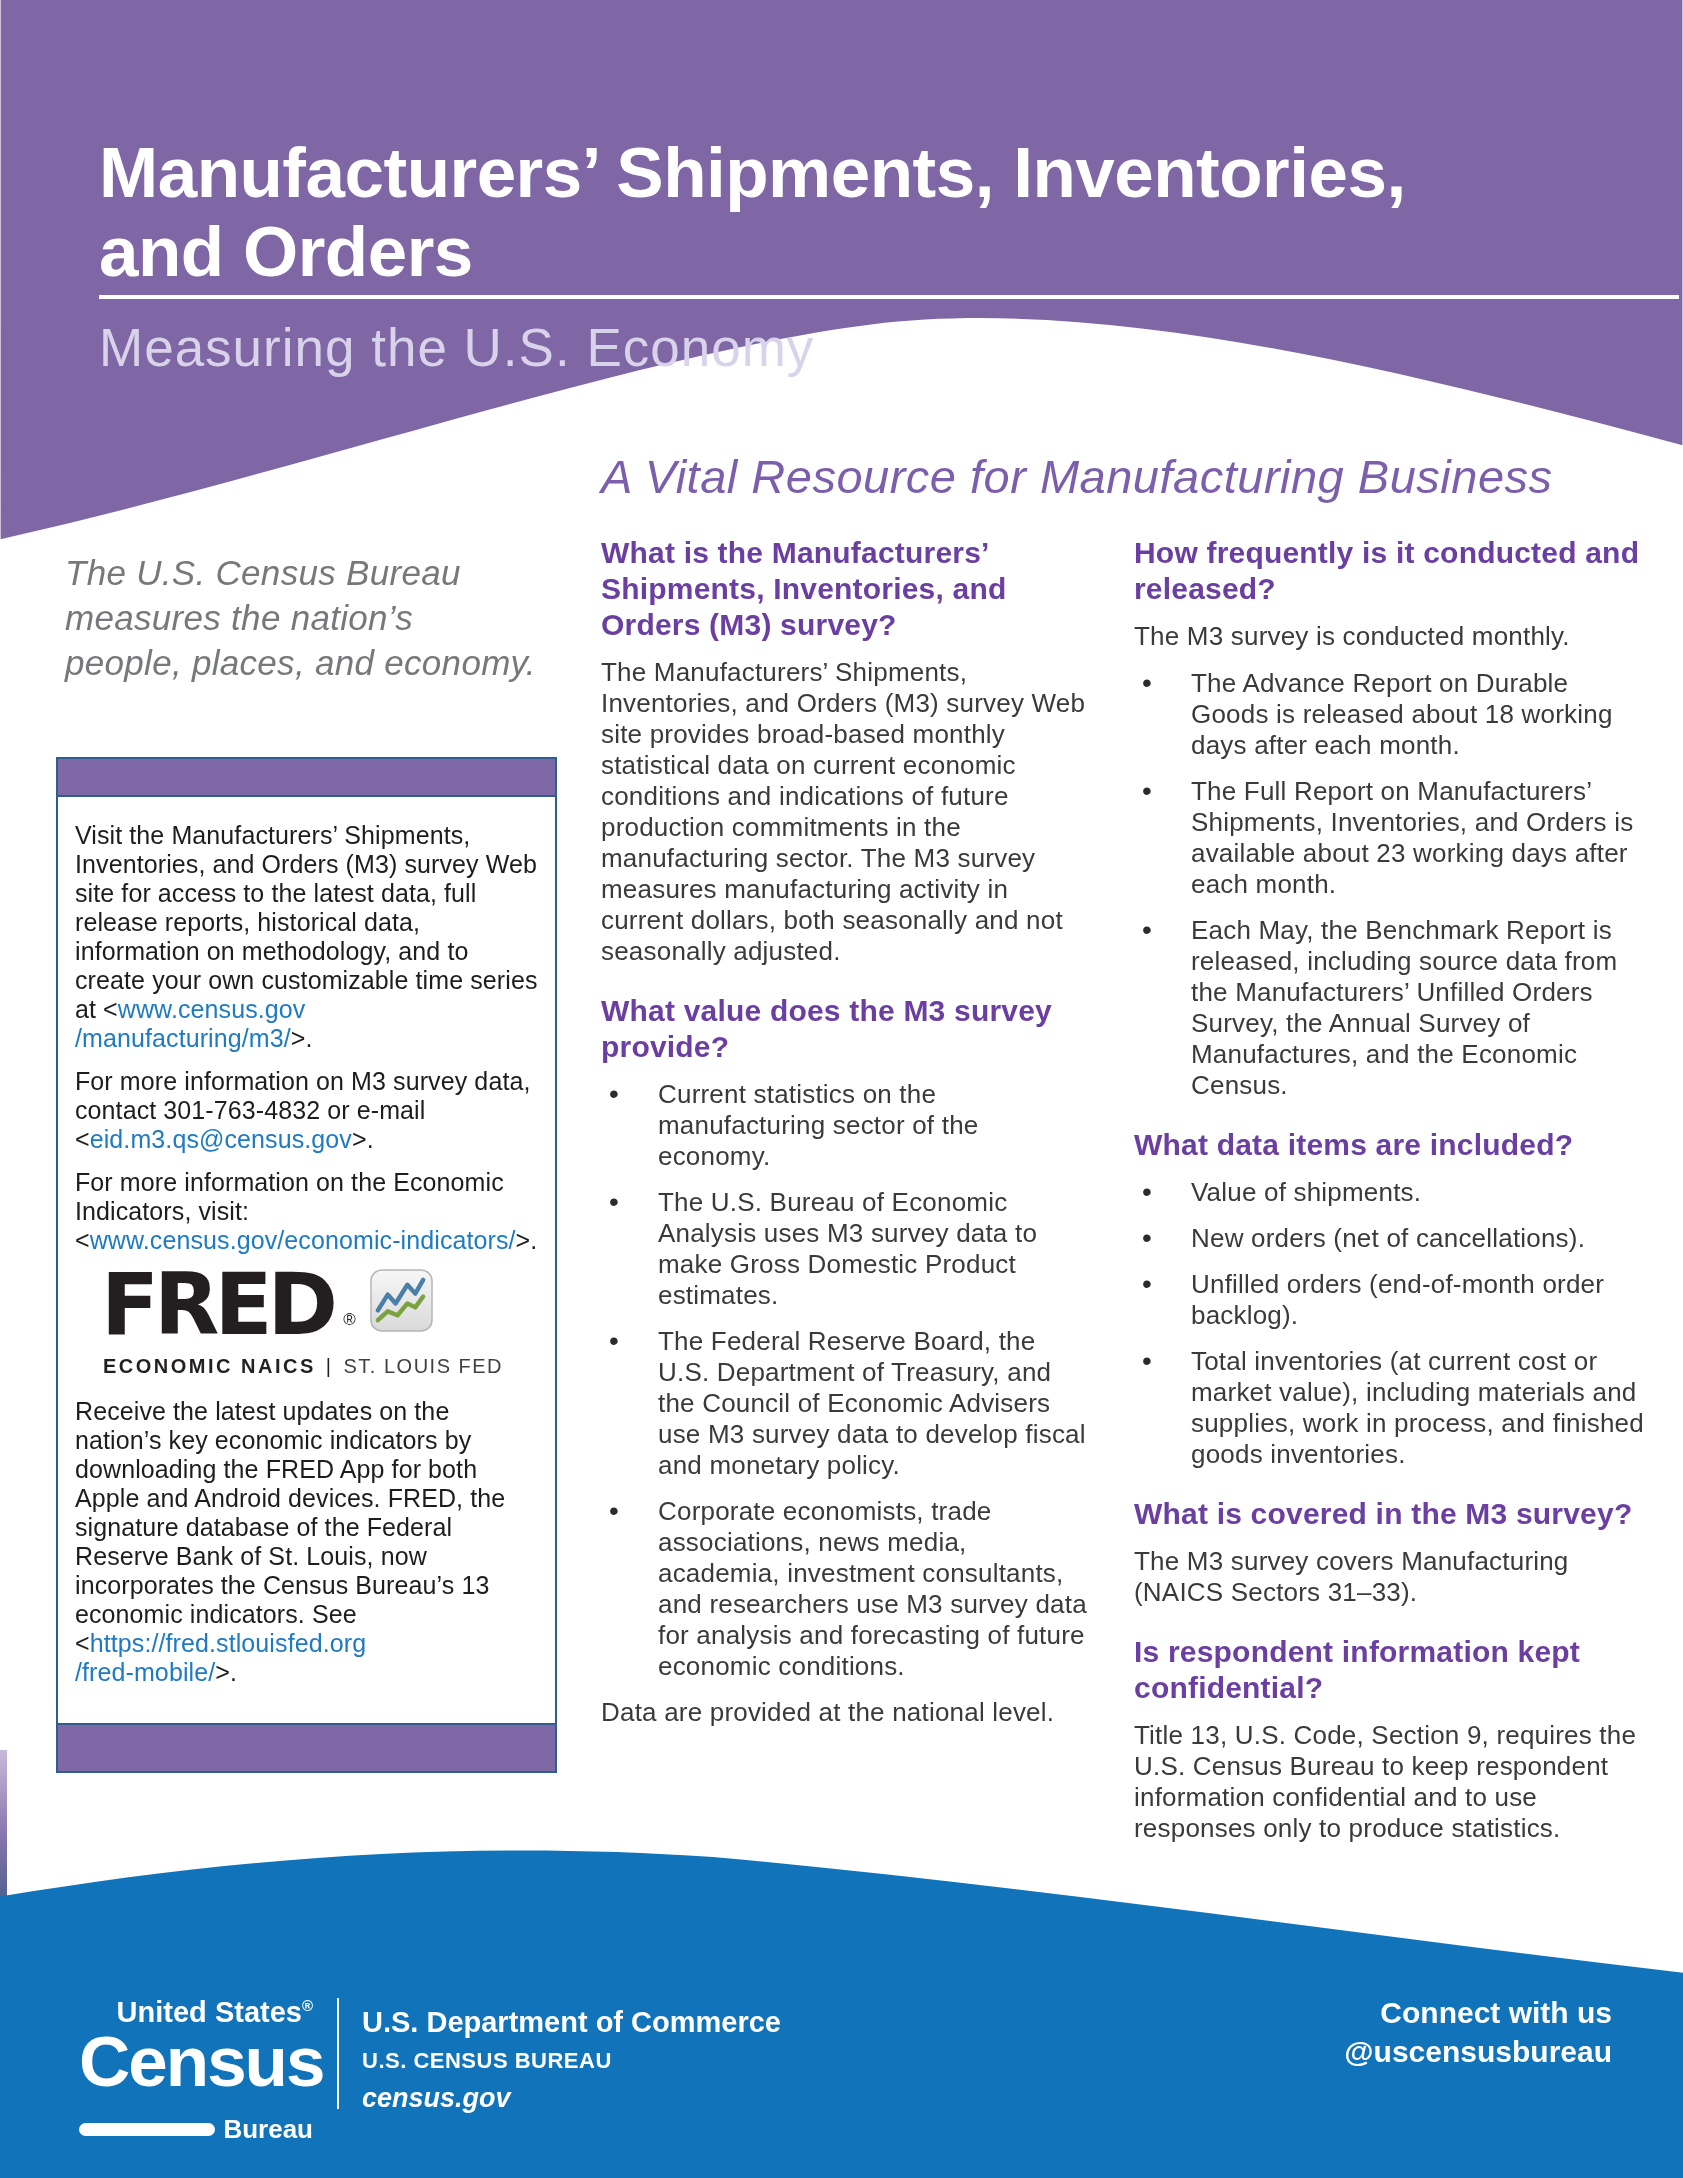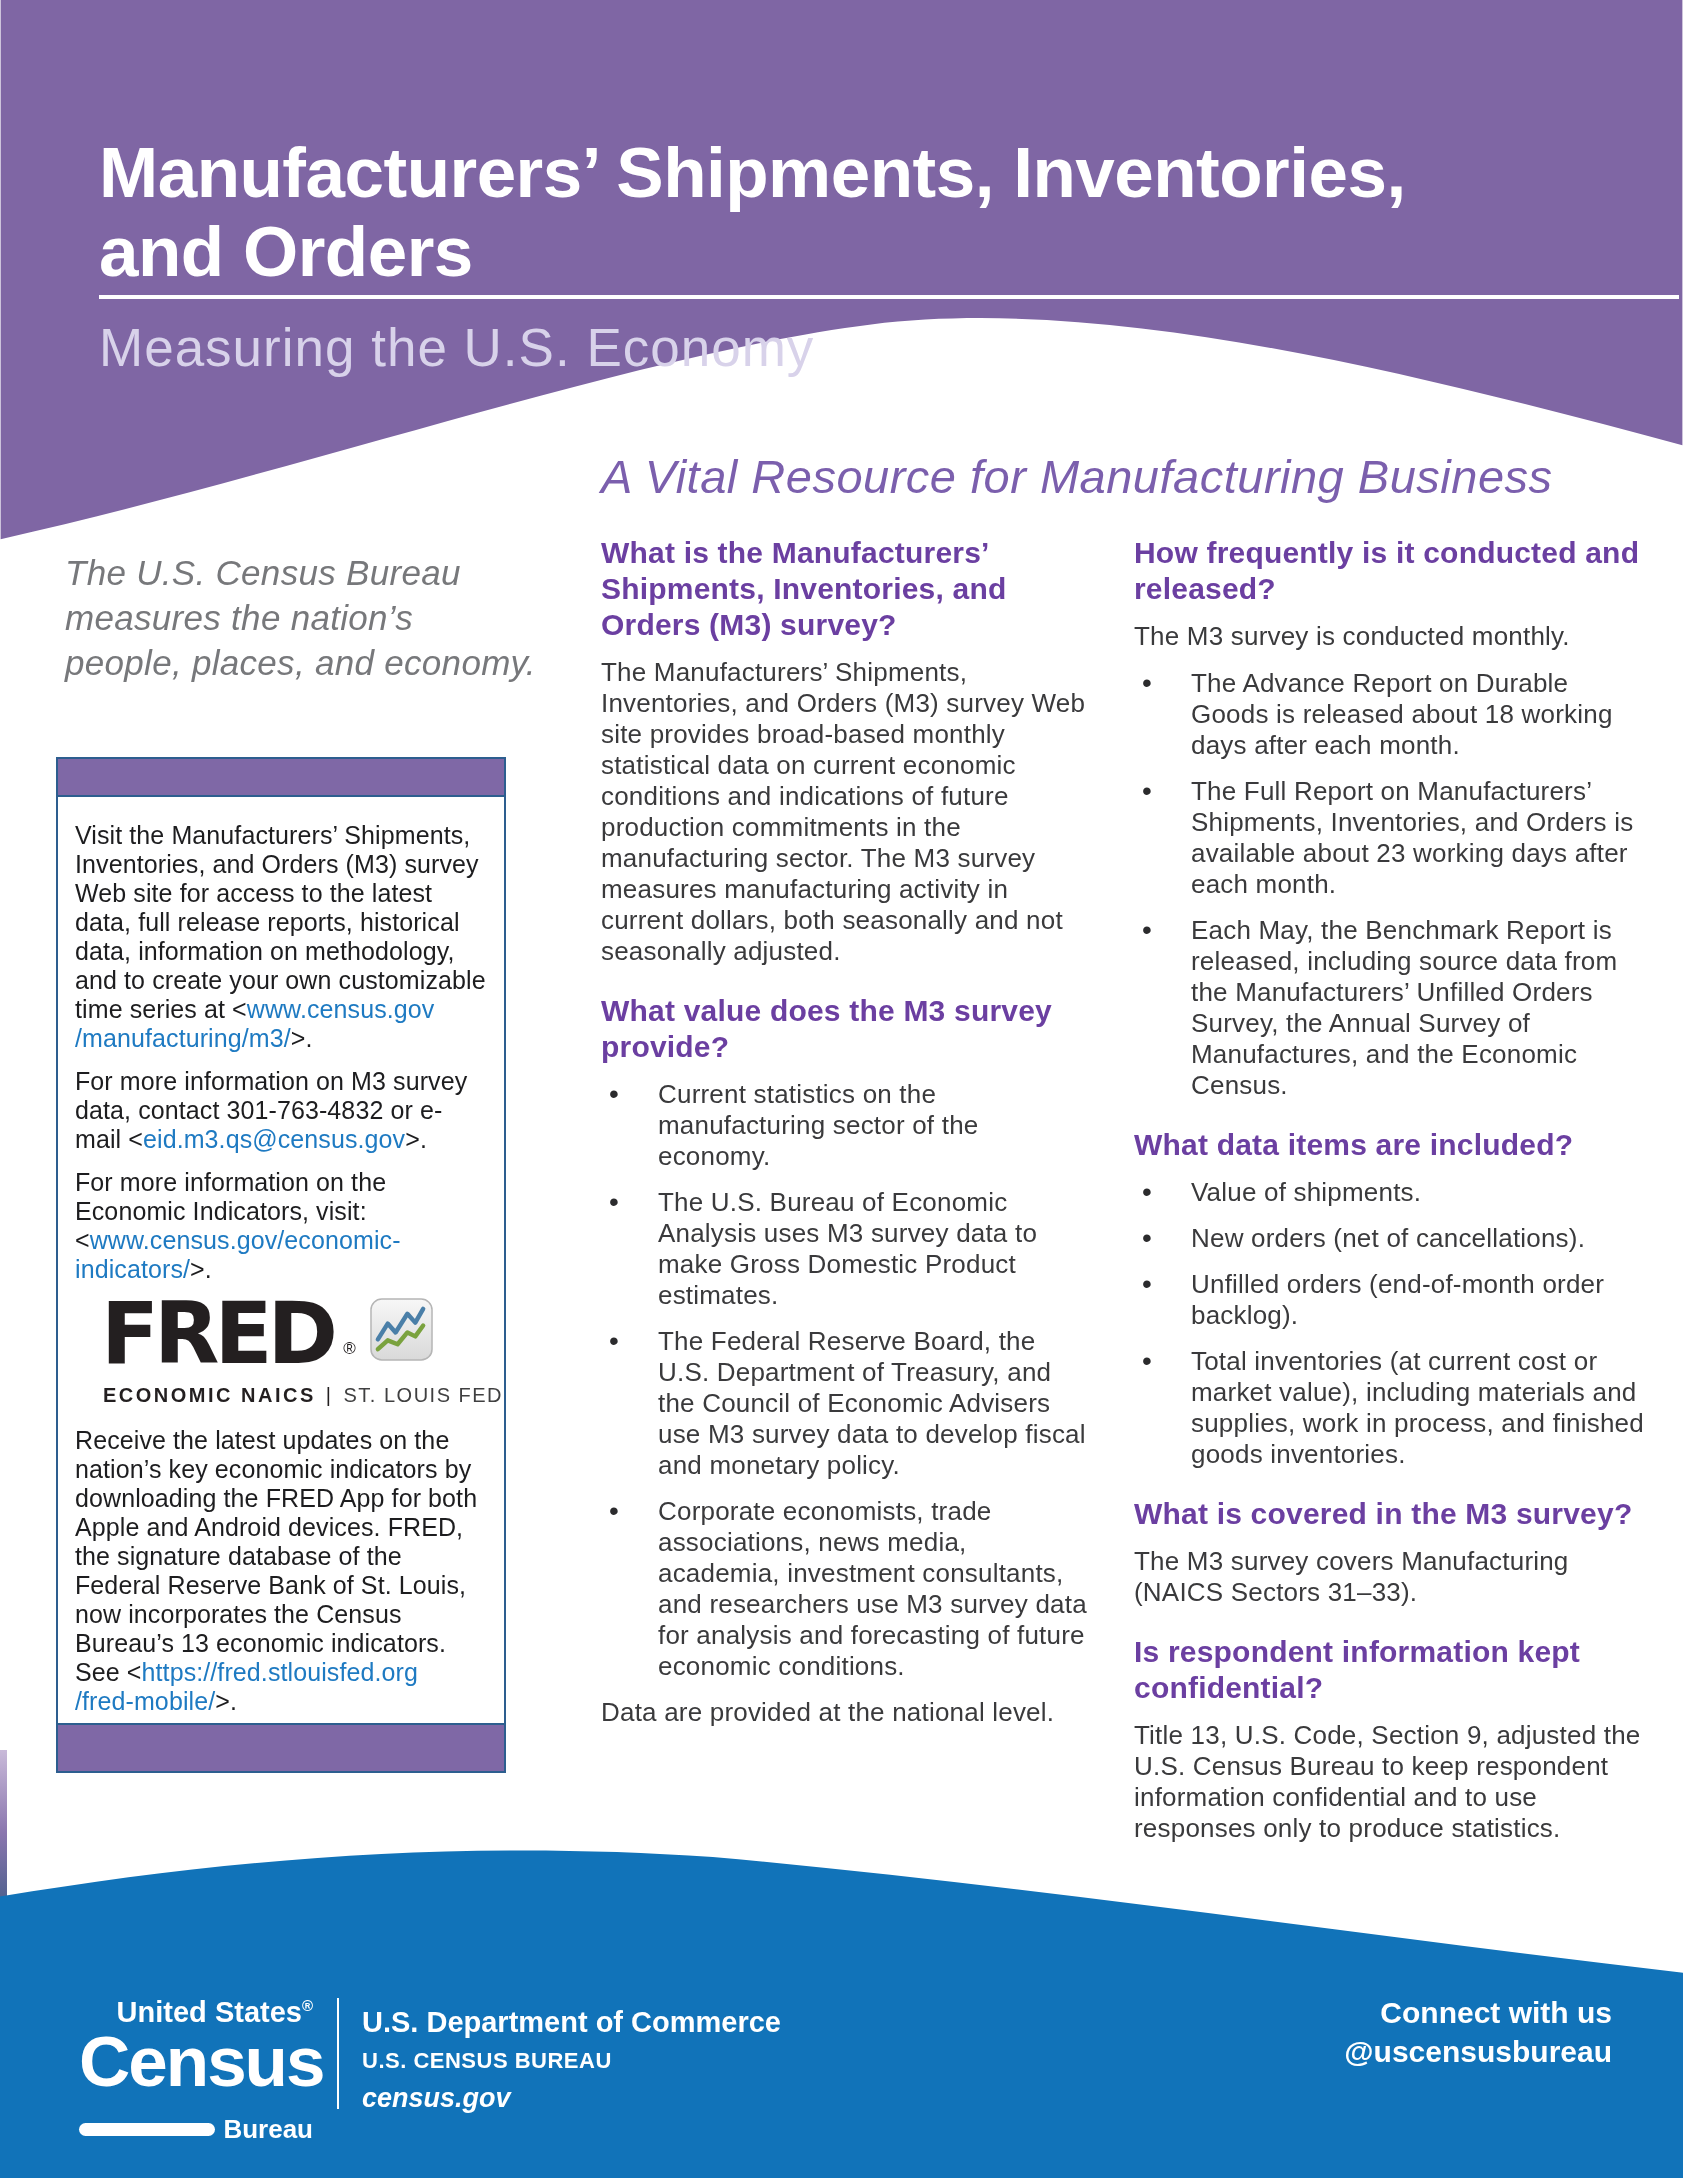--- a/index.html
+++ b/index.html
@@ -11,21 +11,21 @@
   
   .hdr-svg{position:absolute;left:0;top:0;}
   .masthead{position:absolute;left:99px;right:4px;top:105px;margin-top:28px;}
   .masthead h1{margin:0;font-size:71px;line-height:79px;font-weight:700;color:#ffffff;letter-spacing:-0.5px;}
   .rule{height:4px;background:#ffffff;margin-top:4px;}
   .subtitle{margin-top:18px;font-size:53px;font-weight:400;color:#d8d2ea;letter-spacing:1px;}
   
   .intro{position:absolute;left:65px;top:550px;width:475px;font-size:35px;line-height:45px;
          font-style:italic;color:#77787b;letter-spacing:0.3px;}
   
-  .infobox{position:absolute;left:56px;top:757px;width:450px;height:1016px;box-sizing:border-box;
+  .infobox{position:absolute;left:56px;top:757px;width:501px;height:1016px;box-sizing:border-box;
            border:2px solid #2d5e8f;background:#fff;}
   .band{background:#7f68a6;}
   .band-top{height:36px;border-bottom:2px solid #2d5e8f;}
   .band-bottom{position:absolute;left:0;right:0;bottom:0;height:46px;border-top:2px solid #2d5e8f;background:#7f68a6;}
   .box-body{padding:24px 17px 0 17px;font-size:25px;line-height:29px;color:#1d1d1f;letter-spacing:0.1px;}
   .box-body p{margin:0 0 14px 0;}
   .lnk{color:#1e7ac2;text-decoration:none;cursor:pointer;}
   
   .fred{margin:12px 0 16px 0;}
   .fred-row{display:flex;gap:14px;padding-left:26px;}
@@ -160,21 +160,21 @@
       <li>Value of shipments.</li>
       <li>New orders (net of cancellations).</li>
       <li>Unfilled orders (end-of-month order backlog).</li>
       <li>Total inventories (at current cost or market value), including materials and supplies, work in process, and finished goods inventories.</li>
     </ul>
 
     <div class="q-heading">What is covered in the M3 survey?</div>
     <p class="body-p">The M3 survey covers Manufacturing (NAICS Sectors 31–33).</p>
 
     <div class="q-heading">Is respondent information kept confidential?</div>
-    <p class="body-p">Title 13, U.S. Code, Section 9, adjusted the U.S. Census Bureau to keep respondent information confidential and to use responses only to produce statistics.</p>
+    <p class="body-p">Title 13, U.S. Code, Section 9, requires the U.S. Census Bureau to keep respondent information confidential and to use responses only to produce statistics.</p>
   </div>
 
   <div class="sliver"></div>
 
   <svg class="ftr-svg" width="1683" height="347" viewBox="0 0 1700 350" aria-hidden="true">
     <path d="M0,65 C240,25 470,8 720,25 C1050,55 1380,105 1700,142 L1700,350 L0,350 Z" fill="#1173b9"></path>
   </svg>
 
   <div class="footer-logo">
     <div class="fl-top">

